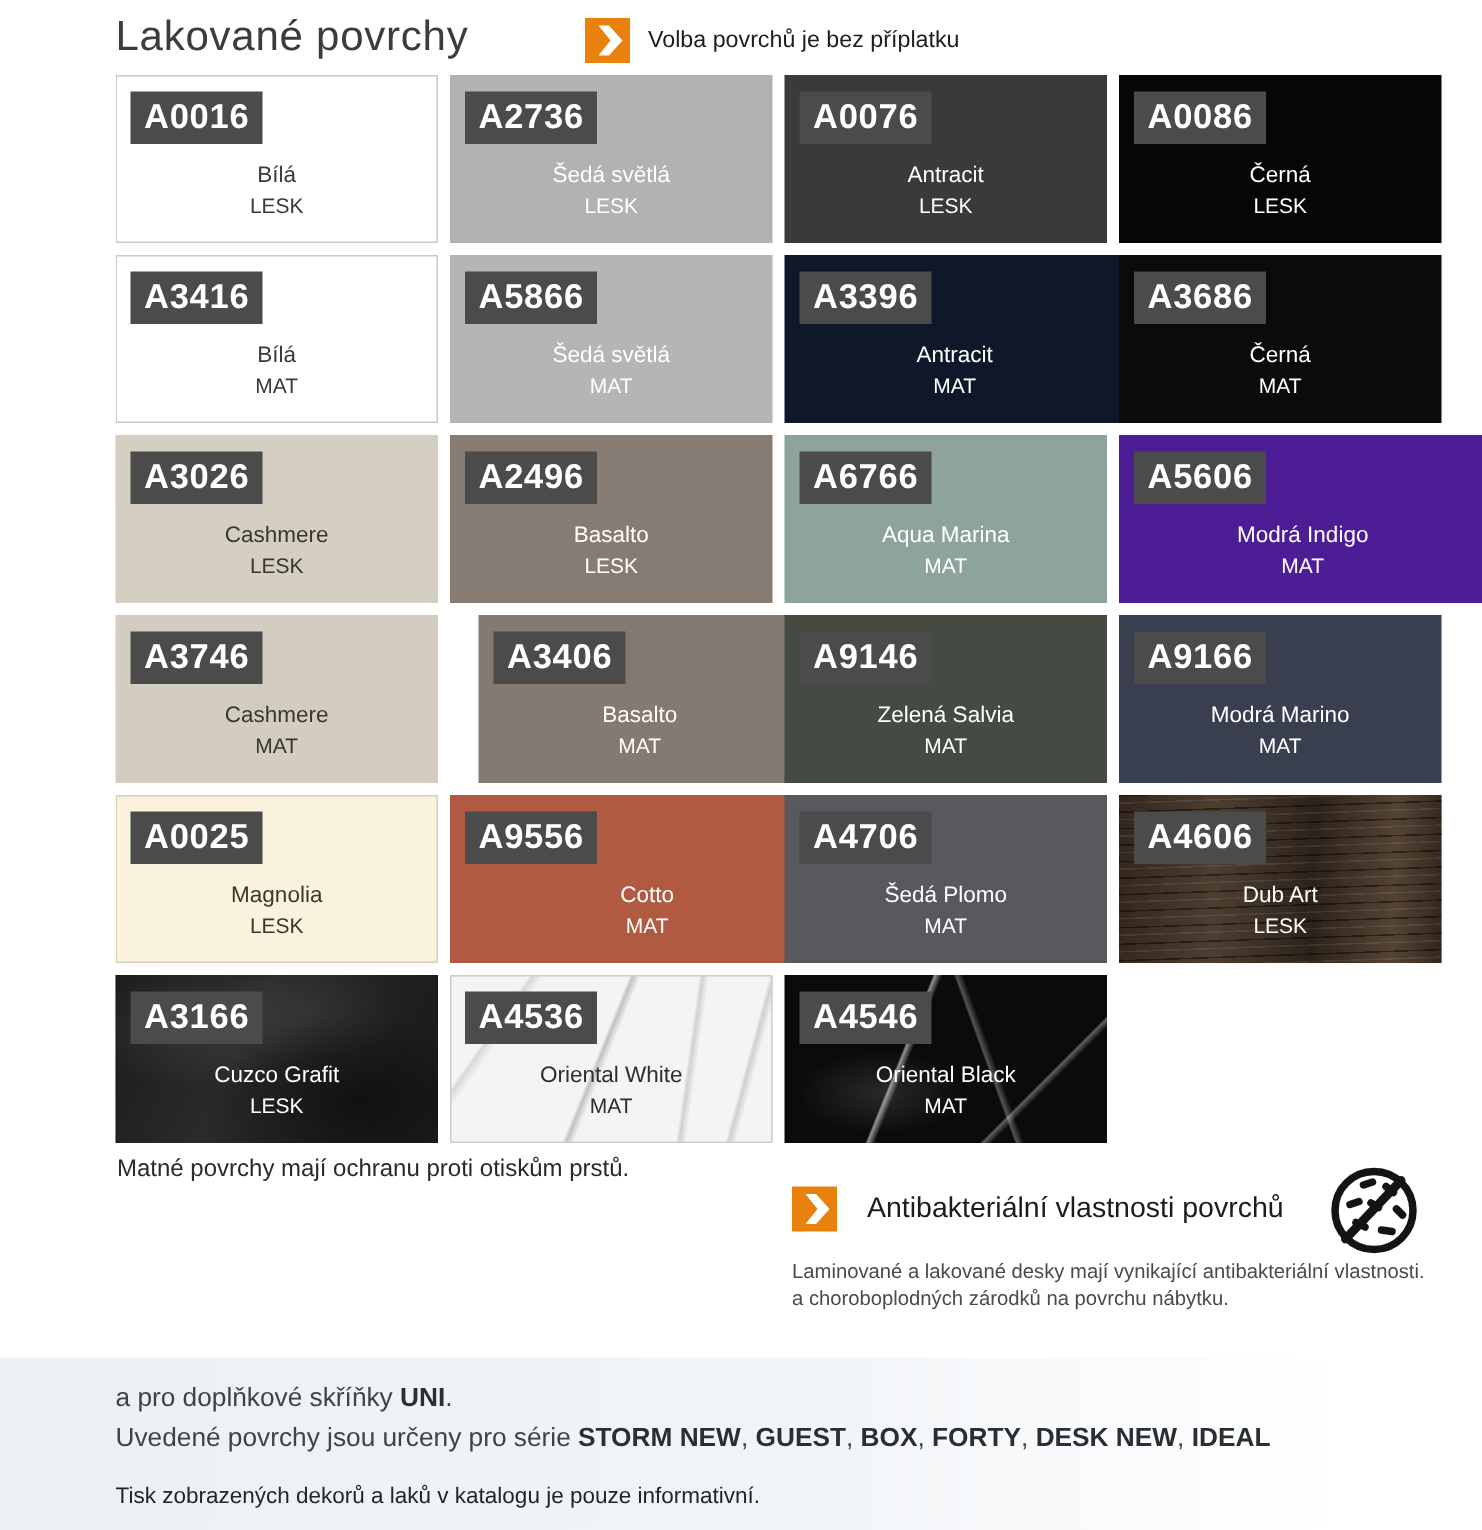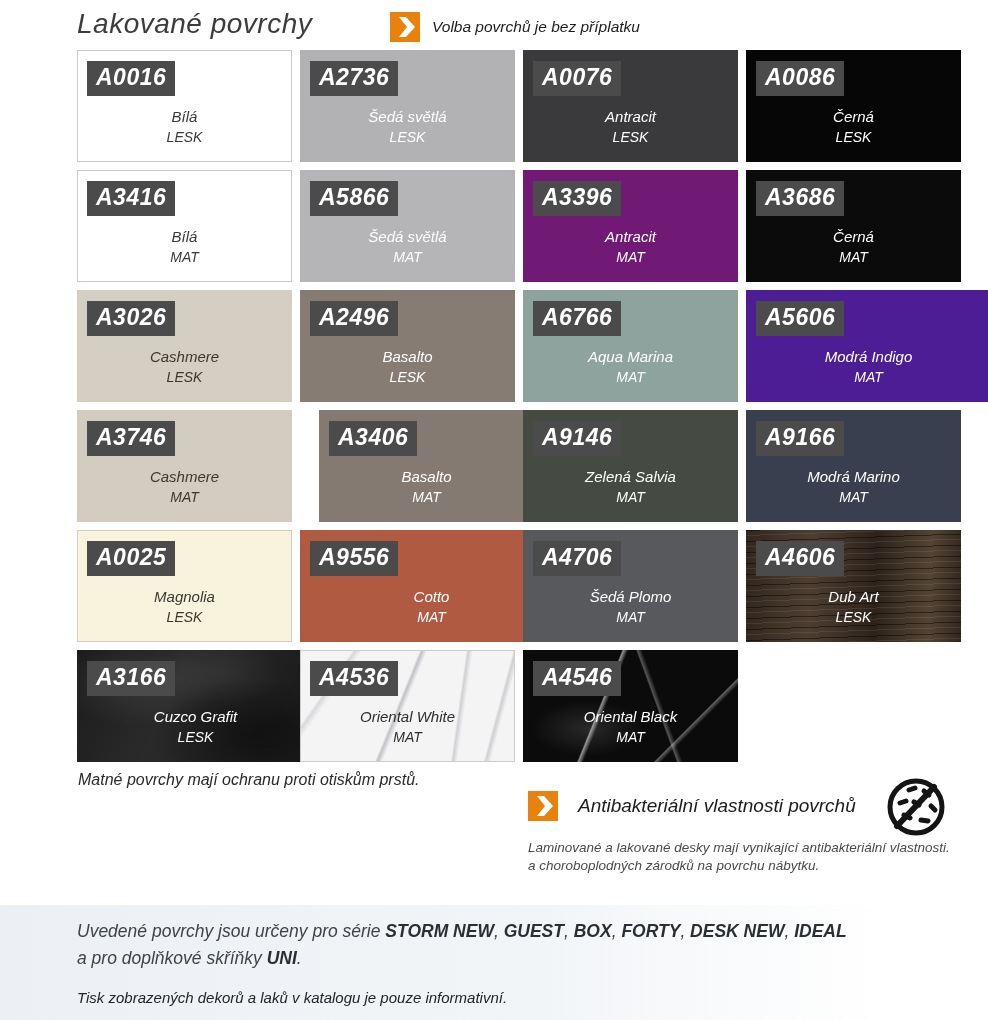--- a/index.html
+++ b/index.html
@@ -1,17 +1,17 @@
 <!DOCTYPE html>
 <html lang="cs" style="--accent: #e8820c; --badge: #4b4b4b;"><head>
 <meta charset="utf-8">
 <style>
   html,body{margin:0;padding:0;background:#fff;}
   body{width:988px;height:1020px;font-family:"Liberation Sans","DejaVu Sans",sans-serif;}
-  .page{position:relative;width:988px;height:1020px;overflow:hidden;background:#fff;font-style:italic;}
+  .page{position:relative;width:988px;height:1020px;overflow:hidden;background:#fff;}
 
   .title{position:absolute;left:77px;top:8px;font-size:28px;font-weight:300;color:#3c3c3c;letter-spacing:.5px;}
 
   .top-note{position:absolute;left:390px;top:12px;display:flex;align-items:center;gap:12px;}
   .arrow-badge{width:30px;height:30px;background:var(--accent,#e8820c);display:flex;align-items:center;justify-content:center;flex:0 0 auto;}
   .arrow-badge svg{display:block;}
   .top-note-text{font-size:15.5px;color:#1d1d1d;}
 
   .grid{position:absolute;left:77px;top:50px;width:884px;display:grid;grid-template-columns:repeat(4,215px);grid-auto-rows:112px;column-gap:8px;row-gap:8px;}
   .swatch{position:relative;width:215px;height:112px;}
@@ -19,21 +19,21 @@
   .swatch .sname{position:absolute;top:58px;left:0;width:100%;text-align:center;font-size:15px;line-height:18px;}
   .swatch .sfinish{position:absolute;top:78px;left:0;width:100%;text-align:center;font-size:14px;line-height:18px;}
 
   .tex-wood{background-image:
     repeating-linear-gradient(178deg, rgba(0,0,0,.45) 0px, rgba(0,0,0,.45) 1px, transparent 1px, transparent 5px, rgba(255,255,255,.08) 5px, rgba(255,255,255,.08) 6px, transparent 6px, transparent 11px),
     linear-gradient(92deg, rgba(30,20,14,.5), rgba(95,75,55,.28) 30%, rgba(25,16,10,.55) 60%, rgba(115,92,66,.3) 85%, rgba(30,20,12,.5));}
   .tex-concrete{background-image:
     radial-gradient(120px 60px at 25% 30%, rgba(255,255,255,.08), transparent 70%),
     radial-gradient(150px 80px at 75% 75%, rgba(0,0,0,.45), transparent 70%),
     radial-gradient(90px 50px at 60% 20%, rgba(255,255,255,.06), transparent 70%),
-    linear-gradient(115deg, rgba(0,0,0,.35), transparent 40%, rgba(0,0,0,.3) 80%); padding-left: 22px;}
+    linear-gradient(115deg, rgba(0,0,0,.35), transparent 40%, rgba(0,0,0,.3) 80%);}
   .tex-marble-white{background-image:
     linear-gradient(112deg, transparent 46%, rgba(130,132,140,.45) 47%, transparent 49%),
     linear-gradient(98deg, transparent 72%, rgba(140,142,150,.35) 73%, transparent 75%),
     linear-gradient(125deg, transparent 18%, rgba(150,152,160,.3) 19%, transparent 21.5%),
     linear-gradient(105deg, transparent 87%, rgba(120,122,130,.3) 88%, transparent 90%);}
   .tex-marble-black{background-image:
     linear-gradient(112deg, transparent 38%, rgba(255,255,255,.55) 38.6%, transparent 40.5%),
     linear-gradient(70deg, transparent 60%, rgba(255,255,255,.3) 60.6%, transparent 62.5%),
     linear-gradient(135deg, transparent 74%, rgba(255,255,255,.35) 74.6%, transparent 76.5%),
     radial-gradient(80px 40px at 30% 70%, rgba(255,255,255,.12), transparent 70%);}
@@ -90,21 +90,21 @@
       <div class="swatch" style="background-color: rgb(255, 255, 255); color: rgb(58, 58, 58); box-shadow: rgb(201, 201, 201) 0px 0px 0px 1px inset;">
         <span class="code">A3416</span>
         <div class="sname">Bílá</div>
         <div class="sfinish">MAT</div>
       </div>
       <div class="swatch" style="background-color: rgb(181, 180, 182); color: rgb(255, 255, 255);">
         <span class="code">A5866</span>
         <div class="sname">Šedá světlá</div>
         <div class="sfinish">MAT</div>
       </div>
-      <div class="swatch" style="background-color: #701a75; color: rgb(255, 255, 255);">
+      <div class="swatch" style="background-color: #0f172a; color: rgb(255, 255, 255); padding-left: 12px;">
         <span class="code">A3396</span>
         <div class="sname">Antracit</div>
         <div class="sfinish">MAT</div>
       </div>
       <div class="swatch" style="background-color: rgb(11, 11, 12); color: rgb(255, 255, 255);">
         <span class="code">A3686</span>
         <div class="sname">Černá</div>
         <div class="sfinish">MAT</div>
       </div>
       <div class="swatch" style="background-color: rgb(212, 207, 194); color: rgb(60, 55, 46);">
@@ -209,19 +209,19 @@
     </svg>
   </span>
 
   <div class="anti-body">
     <div>Laminované a lakované desky mají vynikající antibakteriální vlastnosti.</div>
     <div>a choroboplodných zárodků na povrchu nábytku.</div>
   </div>
 
   <div class="footer-band">
     <div class="footer-text">
+      <div><span>a pro doplňkové skříňky </span><span class="b">UNI</span><span>.</span></div>
       <div><span>Uvedené povrchy jsou určeny pro série </span><span class="b">STORM NEW</span><span>, </span><span class="b">GUEST</span><span>, </span><span class="b">BOX</span><span>, </span><span class="b">FORTY</span><span>, </span><span class="b">DESK NEW</span><span>, </span><span class="b">IDEAL</span></div>
-      <div><span>a pro doplňkové skříňky </span><span class="b">UNI</span><span>.</span></div>
     </div>
     <div class="disclaimer">Tisk zobrazených dekorů a laků v katalogu je pouze informativní.</div>
   </div>
 
 </div>
 
 </body></html>

